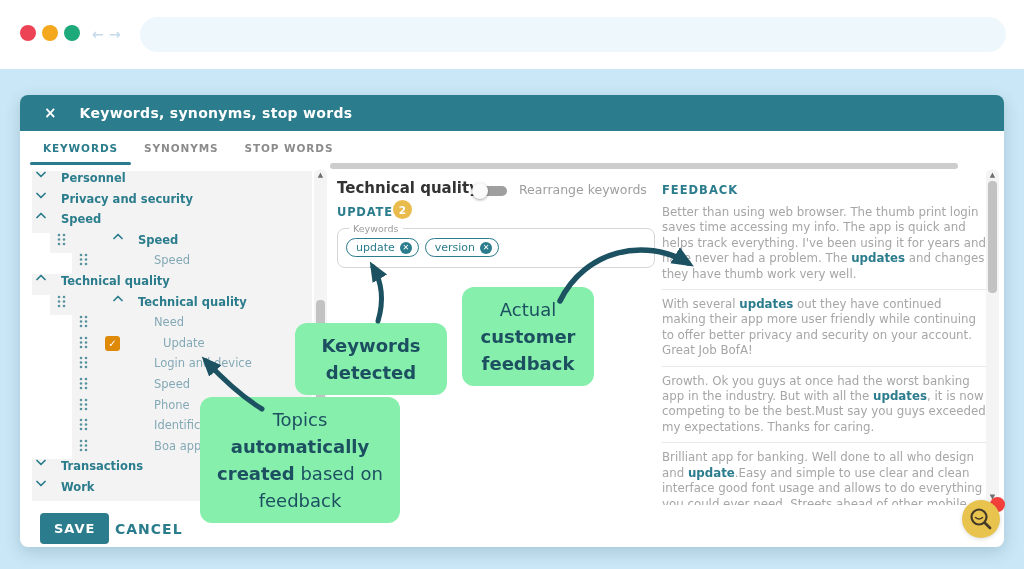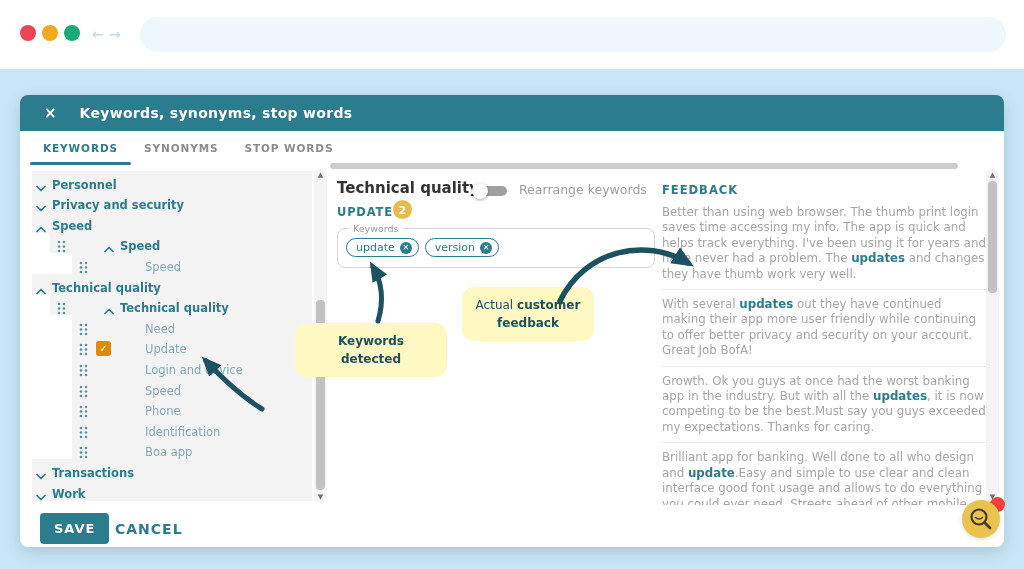--- a/index.html
+++ b/index.html
@@ -26,21 +26,21 @@
 
   .tabs { position:absolute; left:0; top:36px; height:34px; display:flex; padding-left:10px; }
   .tab { position:relative; display:flex; align-items:center; padding:0 13px; font-size:10.5px;
          font-weight:700; letter-spacing:.9px; color:#8b8b8b; cursor:pointer; }
   .tab.active { color:#2b7c8c; }
   .tab.active::after { content:''; position:absolute; left:0; right:0; bottom:0; height:3px;
                        background:#2b7c8c; border-radius:2px; }
 
   
   .tree { position:absolute; left:0; top:76px; width:292px; }
-  .tree-row { display:flex; align-items:flex-end; height:20.6px; background:#f3f3f3; font-size:11.5px; cursor:pointer; }
+  .tree-row { display:flex; align-items:flex-start; height:20.6px; background:#f3f3f3; font-size:11.5px; cursor:pointer;gap:9px; }
   .tree-row .lbl { white-space:nowrap; }
   .tree-row .lbl.b { font-weight:700; color:#2b7c8c; }
   .tree-row .lbl.n { color:#84a9b6; }
   .d0 { margin-left:12px; } .d1 { margin-left:30px; } .d2 { margin-left:52px; }
   .d0 .chev { margin-left:4px; }
   .d1 .handle { margin-left:7px; } .d1 .chev { margin-left:38px; }
   .d2 .handle { margin-left:7px; }
   .d0 .lbl, .d1 .lbl { margin-left:6px; }
   .d2 .handle + .lbl { margin-left:57px; }
   .cb { margin-left:8px; width:15px; height:15px; border-radius:3px; background:#de8a06; color:#fff;
@@ -92,22 +92,22 @@
   .hl { color:#2b7c8c; font-weight:700; }
 
   
   .save-btn { position:absolute; left:20px; top:418px; background:#2b7c8c; color:#fff; border:none;
               border-radius:4px; padding:8px 14px; font-family:inherit; font-size:13px; font-weight:700;
               letter-spacing:1px; cursor:pointer; }
   .cancel-btn { position:absolute; left:95px; top:426px; color:#2b7c8c; font-size:14px; font-weight:700;
                 letter-spacing:1px; cursor:pointer; }
 
   
-  .callout { position:absolute; background:#fef9c3; border-radius:12px; color:#1c4f60;
-             font-size:12px; line-height:1.5; text-align:center; padding:9px 12px; }
+  .callout { position:absolute; background:#86efac; border-radius:12px; color:#1c4f60;
+             font-size:18px; line-height:1.5; text-align:center; padding:9px 12px; }
   .callout-1 { left:275px; top:228px; width:152px; }
   .callout-2 { left:180px; top:302px; width:200px; }
   .callout-3 { left:442px; top:192px; width:132px; }
   .arrows { position:absolute; left:0; top:0; width:984px; height:452px; pointer-events:none; }
 
   
   .noti-dot { position:absolute; left:990px; top:497px; width:15px; height:15px; border-radius:50%; background:#f4403a; }
   .mag-btn { position:absolute; left:962px; top:500px; width:38px; height:38px; border-radius:50%;
              background:#e8c34e; display:flex; align-items:center; justify-content:center;
              box-shadow:0 1px 4px rgba(0,0,0,.15); cursor:pointer; }
@@ -374,20 +374,24 @@
     <span class="arr" style="top:2px">▲</span>
     <span class="thumb"></span>
     <span class="arr" style="bottom:2px">▼</span>
   </div>
 
   <button class="save-btn">SAVE</button>
   <span class="cancel-btn">CANCEL</span>
 
   <div class="callout callout-1">
       <div><span style="font-weight: 700;">Keywords detected</span></div>
+    </div>
+  <div class="callout callout-2">
+      <div><span>Topics </span><span style="font-weight: 700;">automatically</span></div>
+      <div><span style="font-weight: 700;">created</span><span> based on feedback</span></div>
     </div>
   <div class="callout callout-3">
       <div><span>Actual </span><span style="font-weight: 700;">customer</span></div>
       <div><span style="font-weight: 700;">feedback</span></div>
     </div>
 
   <svg class="arrows" viewBox="0 0 984 452">
     <defs>
       <marker id="ah" viewBox="0 0 10 10" refX="6.5" refY="5" markerWidth="4.2" markerHeight="4.2" orient="auto">
         <path d="M0,1 L9.5,5 L0,9 z" fill="#1c5162"></path>

